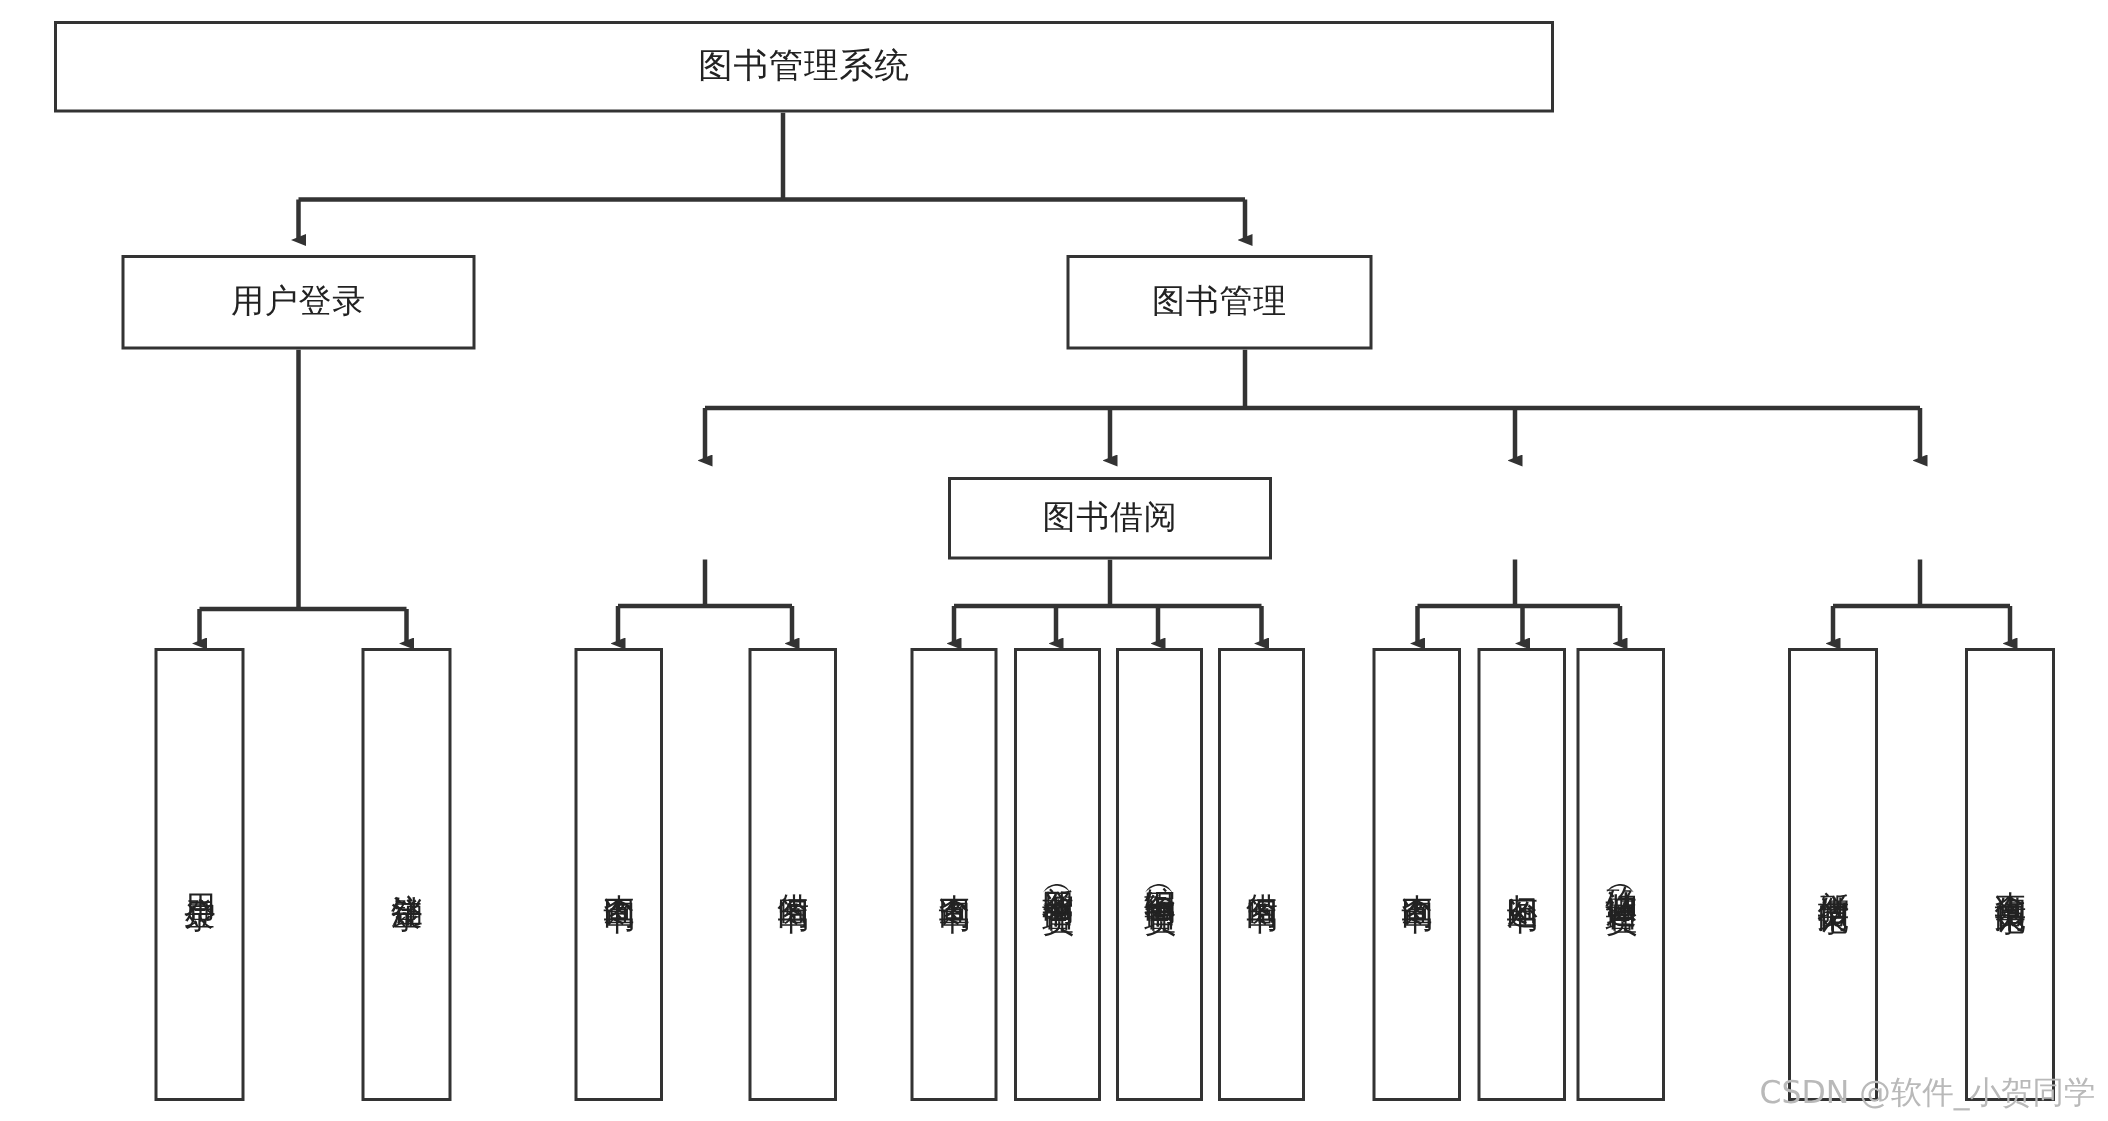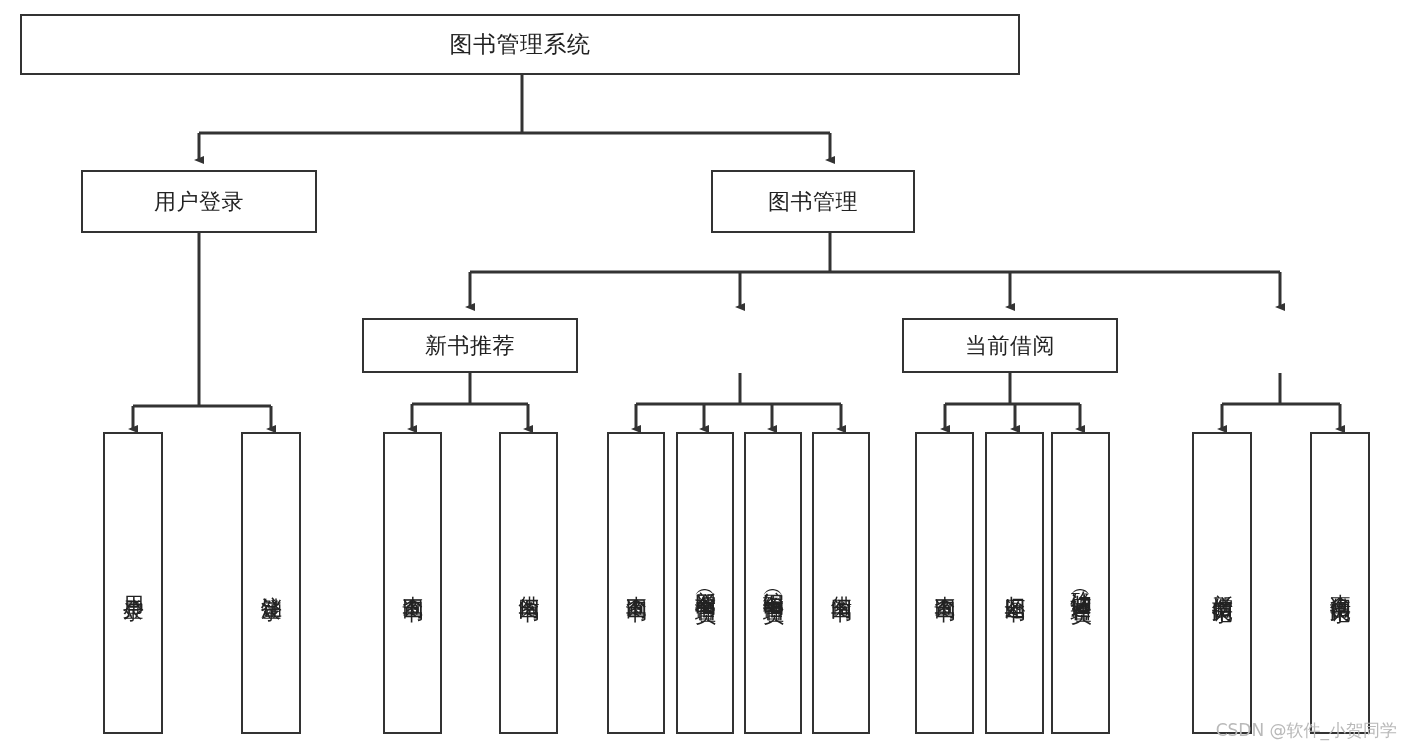--- a/index.html
+++ b/index.html
@@ -56,21 +56,21 @@
     text-orientation: upright;
     font-size: 21px;
     letter-spacing: 2px;
     max-height: 100%;
   }
   .node.root .lbl { font-size: 23px; }
   .watermark {
     position: absolute;
     right: 8px;
     bottom: 5px;
-    font-size: 17px;
+    font-size: 21px;
     color: #b9b9b9;
     white-space: nowrap;
     font-family: "DejaVu Sans", "Liberation Sans", sans-serif;
   }
 </style>
 </head>
 <body>
 
 <div id="canvas">
 
@@ -117,36 +117,33 @@
       <path d="M1015,404 L1015,429" marker-end="url(#arrow)"></path>
       <path d="M1080,404 L1080,429" marker-end="url(#arrow)"></path>
 
       <path d="M1280,373 L1280,404"></path>
       <path d="M1222,404 L1340,404"></path>
       <path d="M1222,404 L1222,429" marker-end="url(#arrow)"></path>
       <path d="M1340,404 L1340,429" marker-end="url(#arrow)"></path>
     </g>
   </svg>
 
-  <div class="node horiz root" style="left:20px; top:14px; width:1000px; height:61px;">
+  <div class="node horiz root" style="left:36px; top:14px; width:1000px; height:61px;">
     <span class="lbl">图书管理系统</span>
   </div>
 
   <div class="node horiz" style="left:81px; top:170px; width:236px; height:63px;">
     <span class="lbl">用户登录</span>
   </div>
   <div class="node horiz" style="left:711px; top:170px; width:204px; height:63px;">
     <span class="lbl">图书管理</span>
   </div>
 
-  <div class="node horiz" style="left:362px; top:318px; width:216px; height:55px;">
-    <span class="lbl">新书推荐</span>
-  </div>
-  <div class="node horiz" style="left:902px; top:318px; width:216px; height:55px;">
-    <span class="lbl">当前借阅</span>
+  <div class="node horiz" style="left:632px; top:318px; width:216px; height:55px;">
+    <span class="lbl">图书借阅</span>
   </div>
 
   <div class="node vert" style="left:103px; top:432px; width:60px; height:302px;">
     <span class="lbl">用户登录</span>
   </div>
   <div class="node vert" style="left:241px; top:432px; width:60px; height:302px;">
     <span class="lbl">注销登录</span>
   </div>
 
   <div class="node vert" style="left:383px; top:432px; width:59px; height:302px;">

